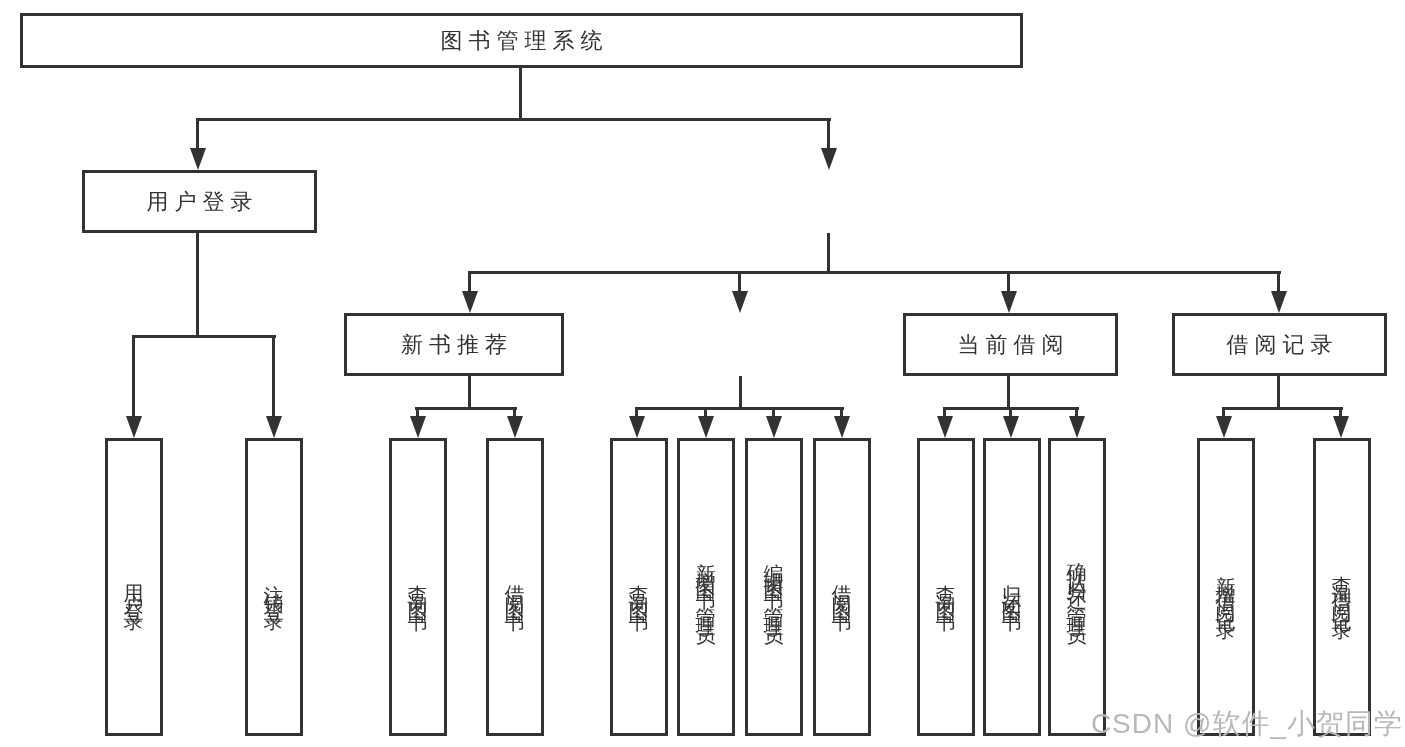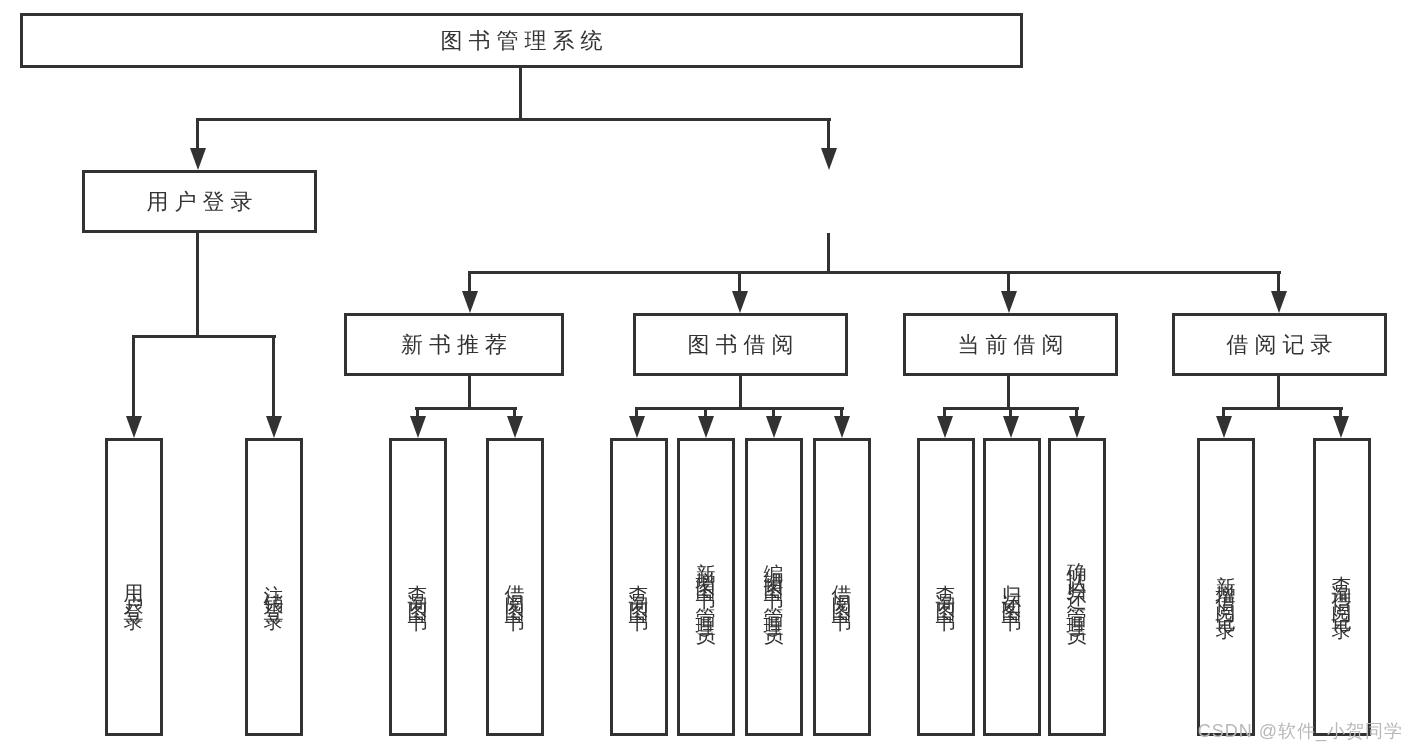--- a/index.html
+++ b/index.html
@@ -15,21 +15,21 @@
         color:#333333;font-size:20px;
         writing-mode:vertical-rl;text-orientation:mixed;letter-spacing:9px;
         line-height:1}
   .hline{position:absolute;height:3px;background:#323232}
   .vline{position:absolute;width:3px;background:#323232}
   .arrow{position:absolute;width:16px}
   .arrow .stem{position:absolute;left:6px;top:0;width:3px;height:calc(100% - 18px);background:#323232}
   .arrow .head{position:absolute;left:0;bottom:0;width:0;height:0;
                border-left:8px solid transparent;border-right:8px solid transparent;
                border-top:22px solid #323232}
-  .watermark{position:absolute;right:2px;bottom:4px;font-size:18px;color:#b8b8b8;
+  .watermark{position:absolute;right:2px;bottom:4px;font-size:28px;color:#b8b8b8;
              letter-spacing:1px;z-index:5;white-space:nowrap}
 </style>
 </head>
 <body>
 
 <div class="canvas">
 
   <div class="node" style="left:20px;top:13px;width:1003px;height:55px">图书管理系统</div>
 
   <div class="vline" style="left:519px;top:68px;height:50px"></div>
@@ -69,21 +69,20 @@
   <div class="arrow" style="left:1001px;top:271px;height:42px">
       <i class="stem"></i>
       <i class="head"></i>
     </div>
   <div class="arrow" style="left:1271px;top:271px;height:42px">
       <i class="stem"></i>
       <i class="head"></i>
     </div>
 
   <div class="node" style="left:344px;top:313px;width:220px;height:63px">新书推荐</div>
-  <div class="node" style="left:633px;top:313px;width:215px;height:63px">图书借阅</div>
   <div class="node" style="left:1172px;top:313px;width:215px;height:63px">借阅记录</div>
   <div class="node" style="left:903px;top:313px;width:215px;height:63px">当前借阅</div>
 
   <div class="vline" style="left:468px;top:376px;height:31px"></div>
   <div class="hline" style="left:415px;top:407px;width:102px"></div>
   <div class="arrow" style="left:410px;top:407px;height:31px">
       <i class="stem"></i>
       <i class="head"></i>
     </div>
   <div class="arrow" style="left:507px;top:407px;height:31px">

